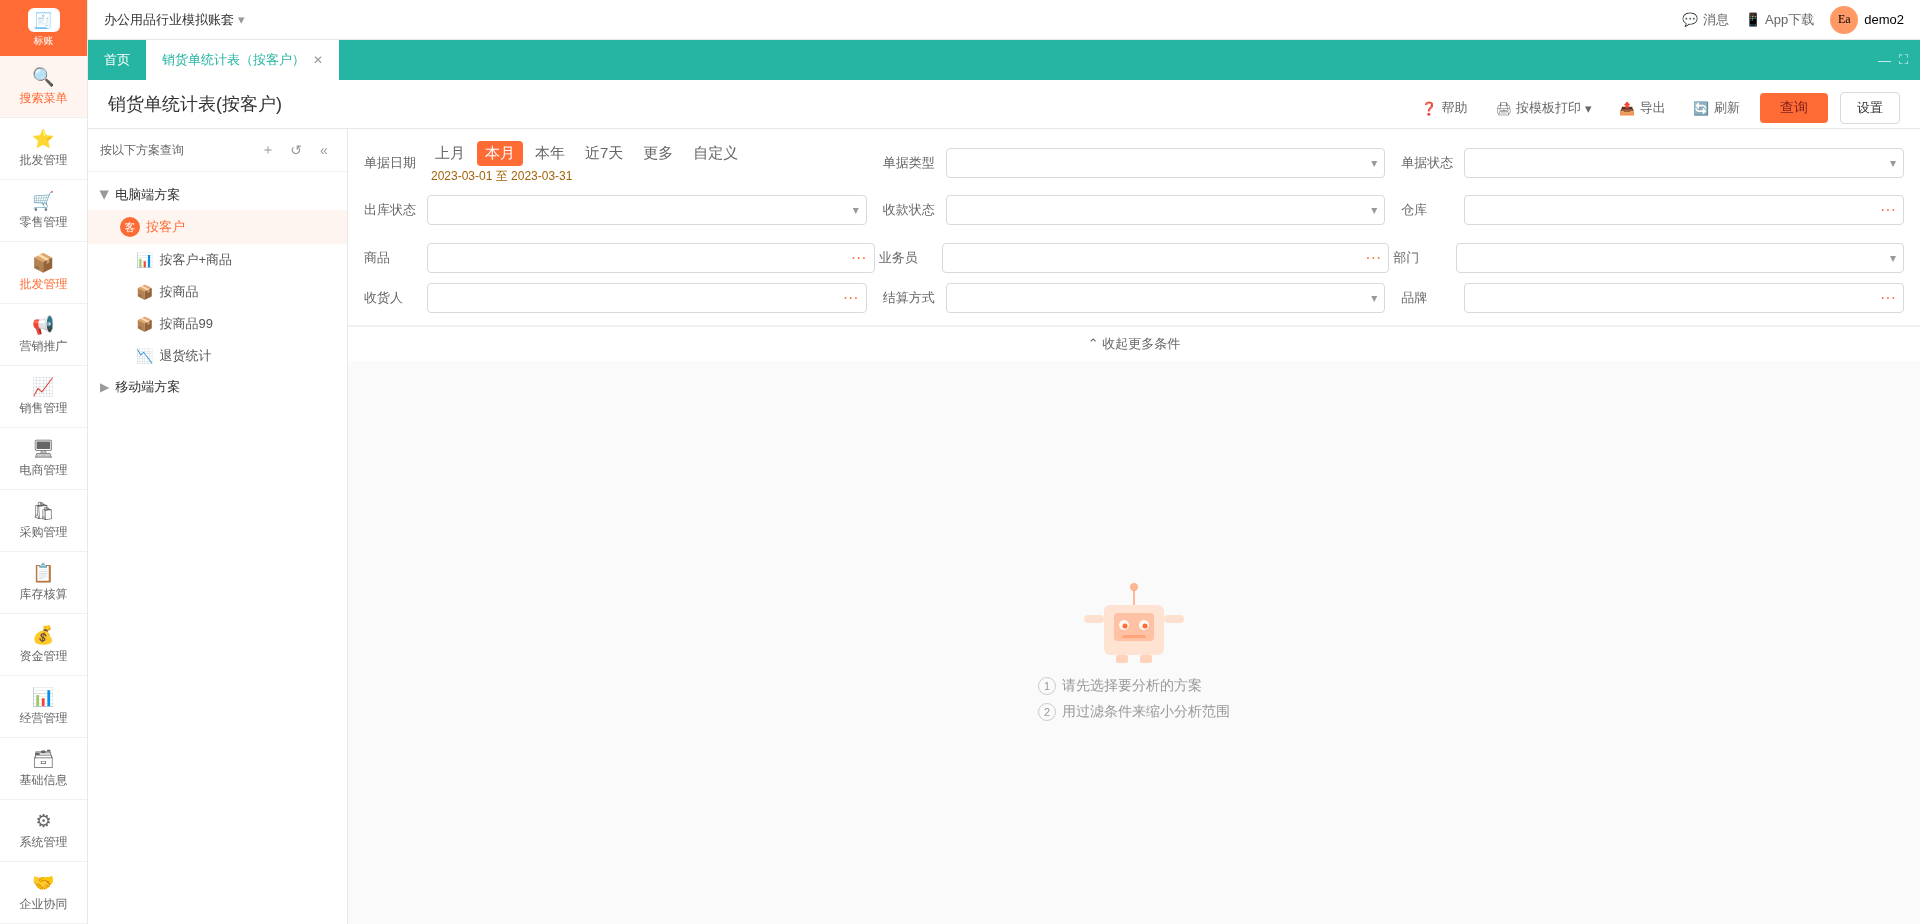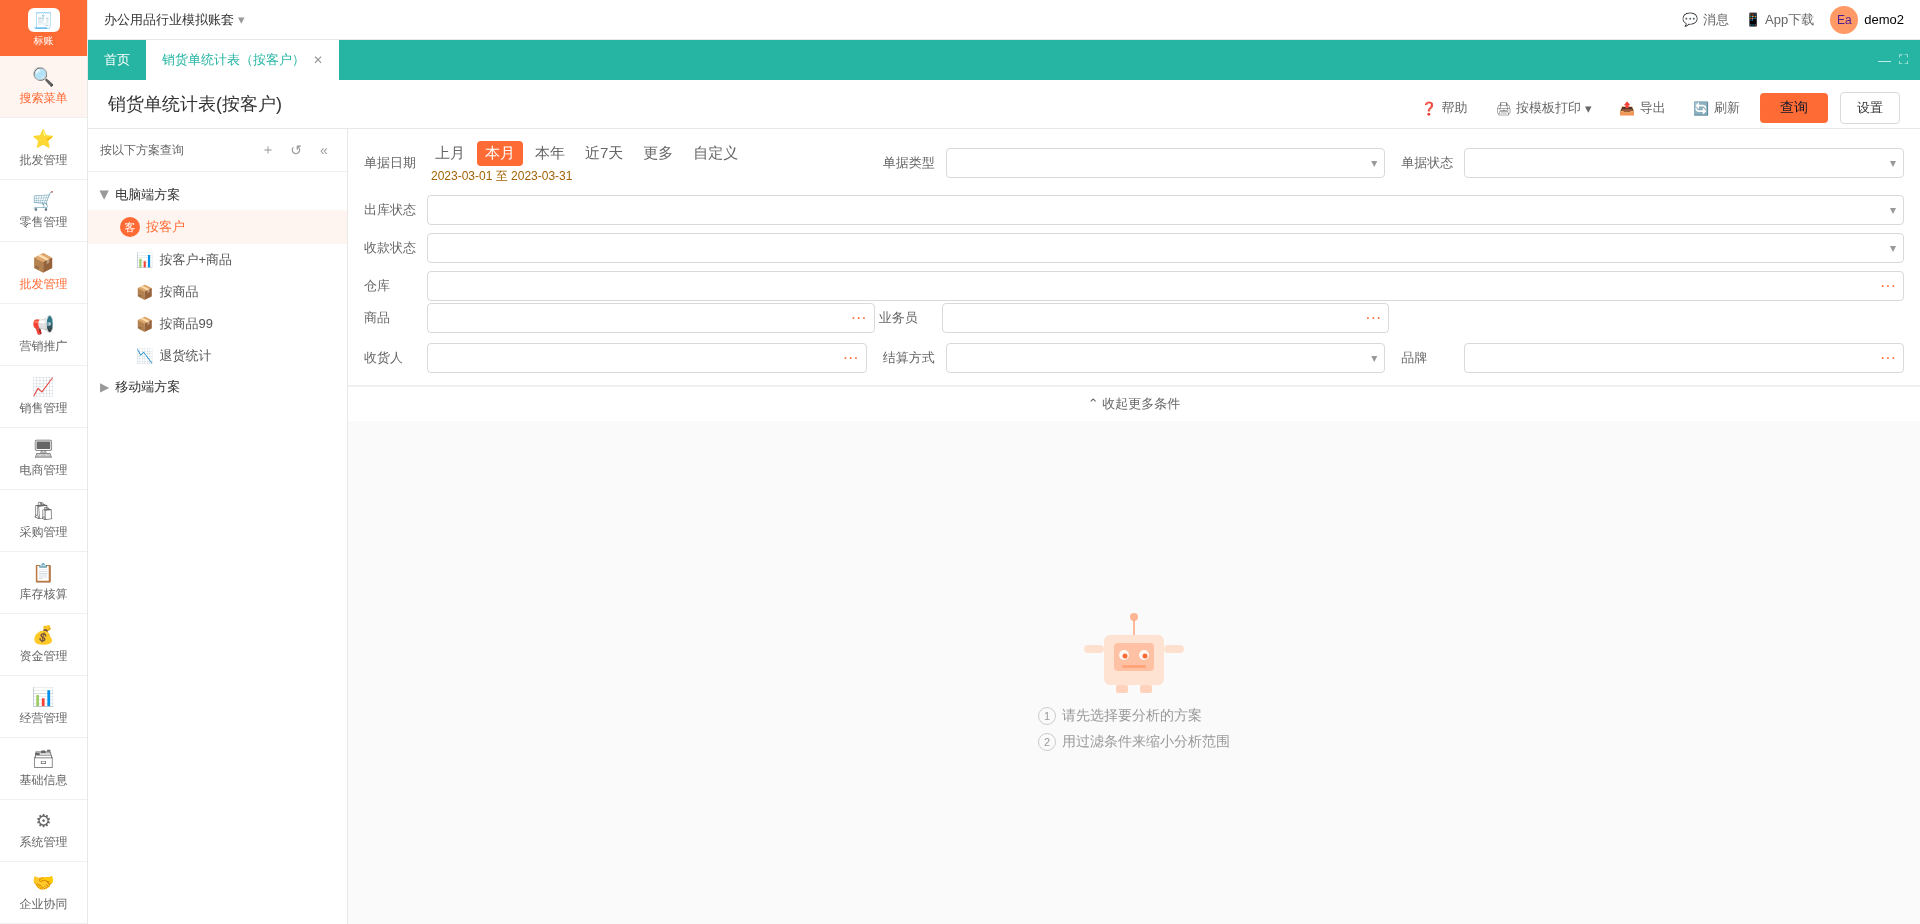--- a/index.html
+++ b/index.html
@@ -114,23 +114,24 @@
       cursor: pointer;
     }
     .avatar-circle {
       width: 28px;
       height: 28px;
       border-radius: 50%;
       background: #ff9966;
       display: flex;
       align-items: center;
       justify-content: center;
-      color: #4c1d95;
+      color: #000000;
       font-size: 12px;
       overflow: hidden;
+      font-family: Liberation Serif, serif;
     }
 
     
     .tab-bar {
       height: 40px;
       background: #26b5a3;
       display: flex;
       align-items: center;
       padding: 0 0;
     }
@@ -200,21 +201,21 @@
       display: flex;
       align-items: center;
       gap: 4px;
       color: #666;
       cursor: pointer;
       font-size: 13px;
       padding: 4px 8px;
     }
     .btn-primary {
       background: #ff6b35;
-      color: #0f172a;
+      color: #7f1d1d;
       border: none;
       border-radius: 4px;
       padding: 6px 20px;
       cursor: pointer;
       font-size: 14px;
     }
     .btn-secondary {
       background: #fff;
       color: #333;
       border: 1px solid #d9d9d9;
@@ -669,21 +670,21 @@
             <div class="filter-cell">
               <span class="filter-cell-label">单据状态</span>
               <div class="select-wrapper">
                 <select class="filter-select">
                   <option></option>
                 </select>
               </div>
             </div>
           </div>
 
-          <div style="display:grid;grid-template-columns:1fr;gap:8px 16px;margin-bottom:2px;">
+          <div style="display:grid;grid-template-columns:1fr 1fr 1fr;gap:8px 16px;margin-bottom:18px;">
             <div class="filter-cell">
               <span class="filter-cell-label">出库状态</span>
               <div class="select-wrapper">
                 <select class="filter-select">
                   <option></option>
                 </select>
               </div>
             </div>
             <div class="filter-cell">
               <span class="filter-cell-label">收款状态</span>
@@ -710,20 +711,28 @@
                 <span class="filter-dots">···</span>
               </div>
             </div>
             <div class="filter-cell">
               <span class="filter-cell-label">业务员</span>
               <div style="flex:1;position:relative;">
                 <input class="filter-input" style="padding-right: 24px;">
                 <span class="filter-dots">···</span>
               </div>
             </div>
+            <div class="filter-cell">
+              <span class="filter-cell-label">部门</span>
+              <div class="select-wrapper">
+                <select class="filter-select">
+                  <option></option>
+                </select>
+              </div>
+            </div>
           </div>
 
           <div style="display:grid;grid-template-columns:1fr 1fr 1fr;gap:8px 16px;">
             <div class="filter-cell">
               <span class="filter-cell-label">收货人</span>
               <div style="flex:1;position:relative;">
                 <input class="filter-input" style="padding-right: 24px;">
                 <span class="filter-dots">···</span>
               </div>
             </div>

